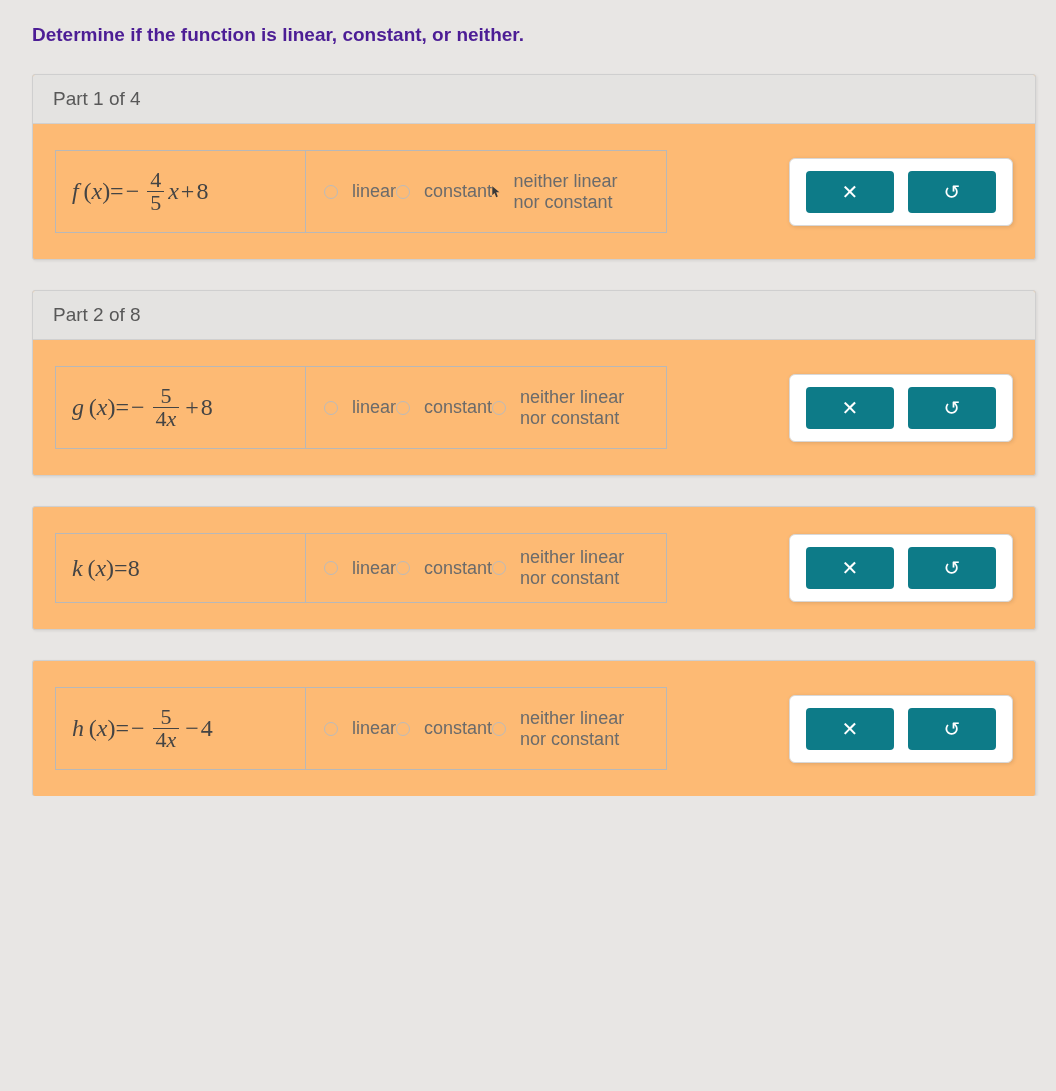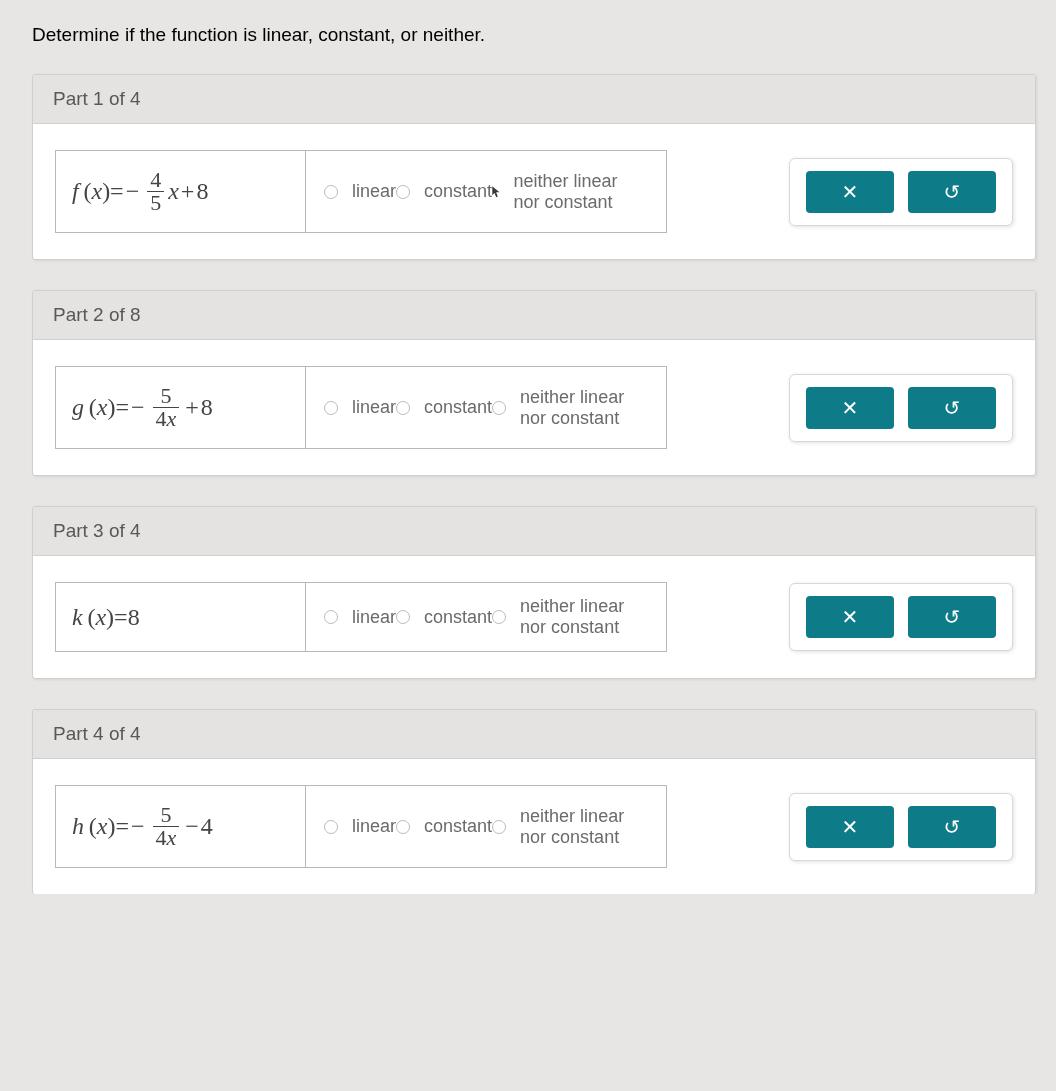--- a/index.html
+++ b/index.html
@@ -5,26 +5,26 @@
   * { box-sizing: border-box; margin: 0; padding: 0; }
   body {
     font-family: Arial, sans-serif;
     background: #e8e6e4;
     color: #4a4a4a;
     padding: 24px 20px 0 32px;
     width: 1056px;
   }
   .question {
     font-size: 19px;
-    color: #000000;
+    color: #4c1d95;
     margin-bottom: 28px;
-    font-weight: 400;
+    font-weight: 700;
   }
   .part-container {
-    background: #ffffff;
+    background: #fdba74;
     border: 1px solid #cfcfcf;
     border-radius: 3px;
     margin-bottom: 30px;
     box-shadow: 1px 1px 3px rgba(0,0,0,0.08);
     overflow: hidden;
   }
   .part-header {
     background: #e4e3e1;
     border-bottom: 1px solid #d0d0d0;
     padding: 13px 20px;
@@ -213,21 +213,20 @@
         <span>✕</span>
       </button>
       <button class="btn">
         <span>↺</span>
       </button>
     </div>
   </div>
 </div>
 
 <div class="part-container">
-  <div class="part-header">Part 3 of 4</div>
   <div class="part-body">
     <div class="left-section">
       <div class="math-cell">
         <span class="math">
           <span>k</span><span class="rm"> (</span>x<span class="rm">)=</span><span class="rm">8</span>
         </span>
       </div>
       <div class="options-cell">
         <div class="option-row">
           <span class="radio-circle"></span>
@@ -248,21 +247,20 @@
         <span>✕</span>
       </button>
       <button class="btn">
         <span>↺</span>
       </button>
     </div>
   </div>
 </div>
 
 <div class="part-container" style="margin-bottom:0; border-bottom:none;">
-  <div class="part-header">Part 4 of 4</div>
   <div class="part-body">
     <div class="left-section">
       <div class="math-cell">
         <span class="math">
           <span>h</span><span class="rm"> (</span>x<span class="rm">)=</span><span class="rm minus">−</span>
           <span class="frac">
               <span class="num rm">5</span>
               <span class="den"><span class="rm">4</span>x</span>
             </span>
           <span class="rm" style="margin:0 2px">−</span><span class="rm">4</span>

